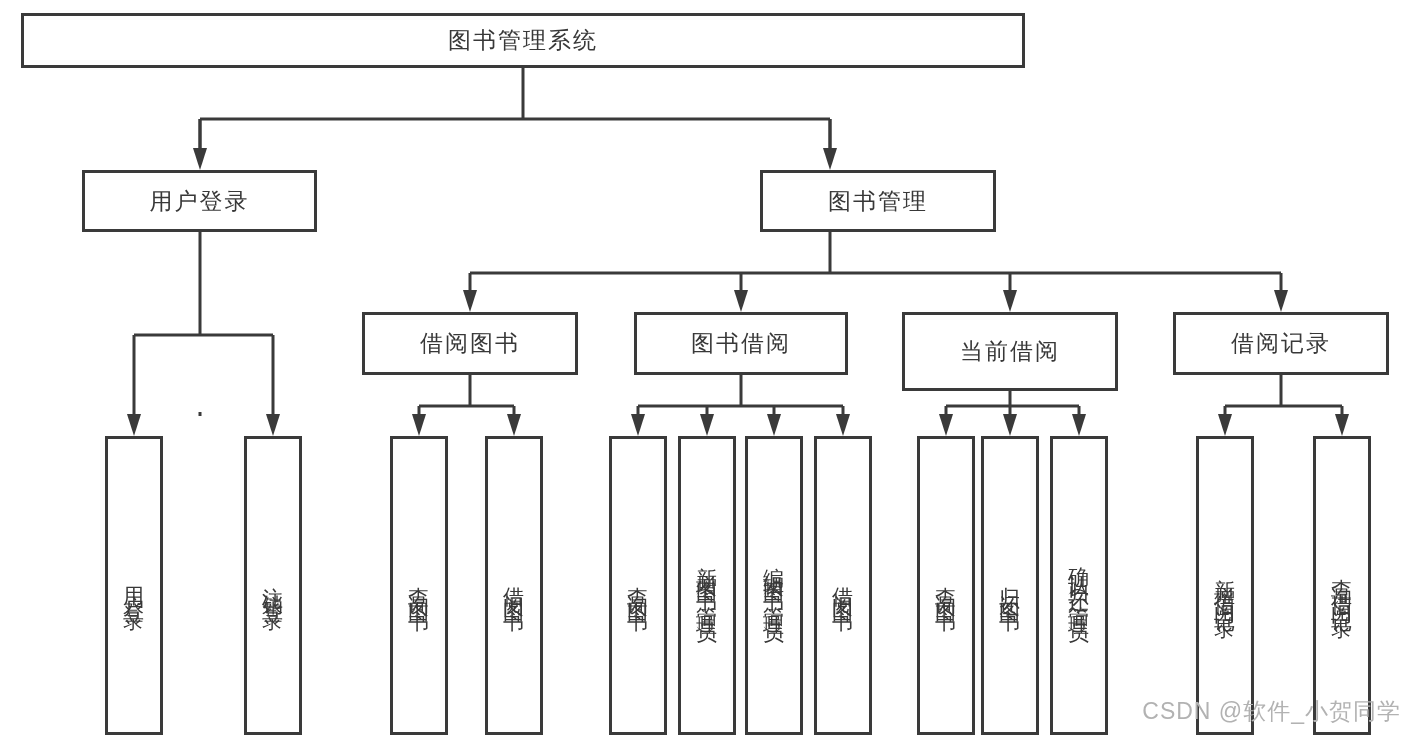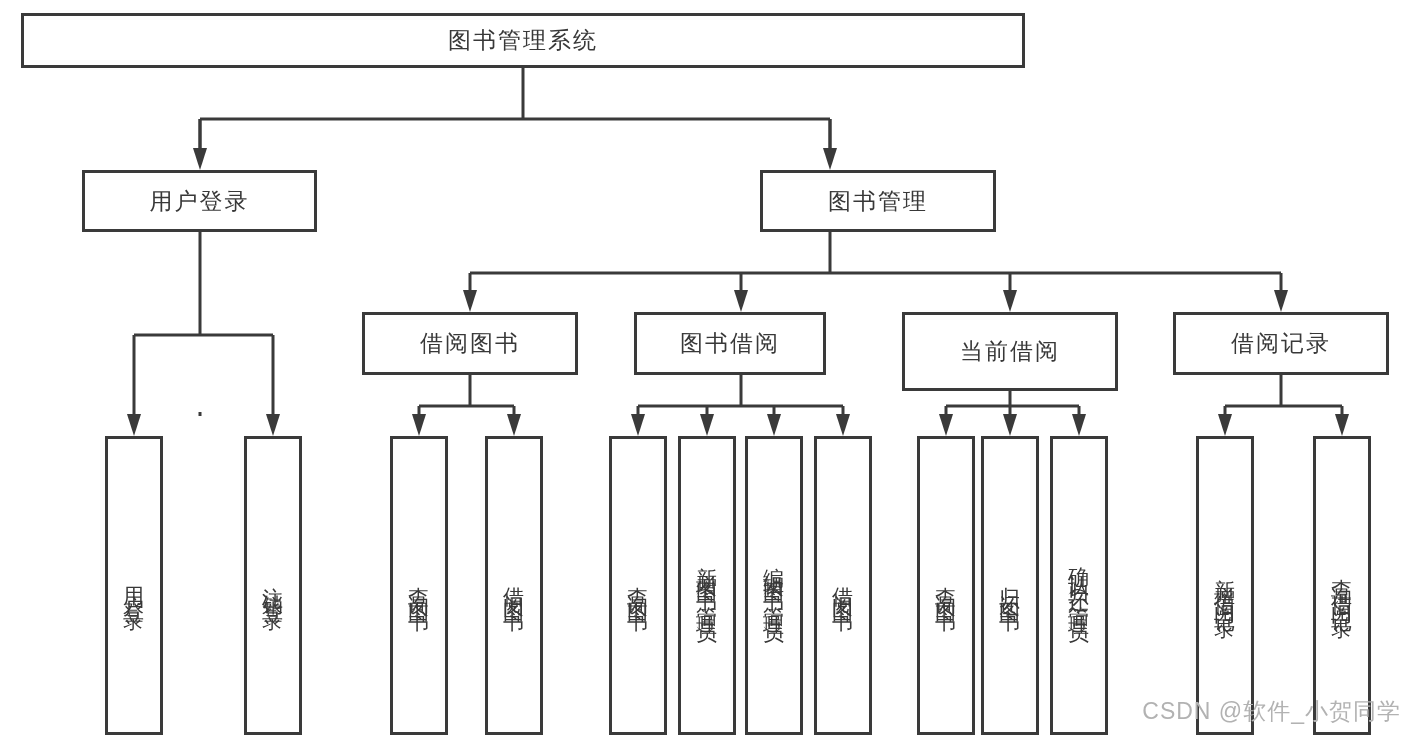--- a/index.html
+++ b/index.html
@@ -37,21 +37,21 @@
     line-height: 1;
     white-space: nowrap;
   }
   
   .b-root   { left: 21px;   top: 13px;  width: 1004px; height: 55px; }
   
   .b-l2-user{ left: 82px;   top: 170px; width: 235px;  height: 62px; }
   .b-l2-mgmt{ left: 712px;  top: 170px; width: 236px;  height: 62px; margin-left: 48px; }
   
   .b-l3-1   { left: 362px;  top: 312px; width: 216px;  height: 63px; }
-  .b-l3-2   { left: 634px;  top: 312px; width: 192px;  height: 63px; }
+  .b-l3-2   { left: 634px;  top: 312px; width: 214px;  height: 63px; }
   .b-l3-3   { left: 902px;  top: 312px; width: 216px;  height: 79px; }
   .b-l3-4   { left: 1173px; top: 312px; width: 216px;  height: 63px; }
   
   .leaf     { top: 436px; width: 58px; height: 299px; }
   .lf-1  { left: 105px; }
   .lf-2  { left: 244px; }
   .lf-3  { left: 390px; }
   .lf-4  { left: 485px; }
   .lf-5  { left: 609px; }
   .lf-6  { left: 678px; }

